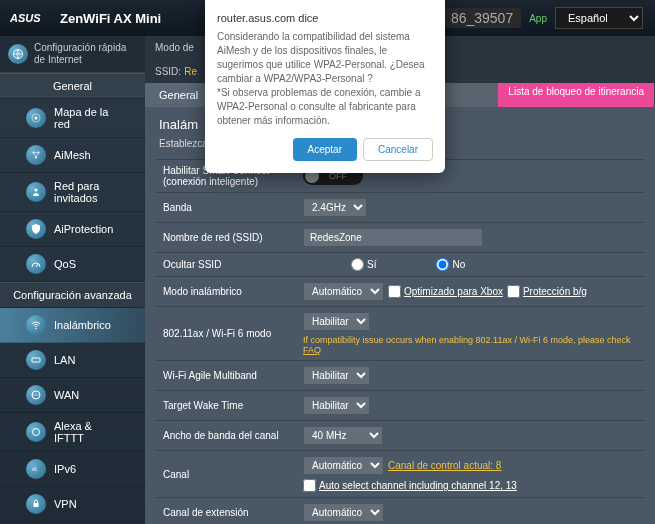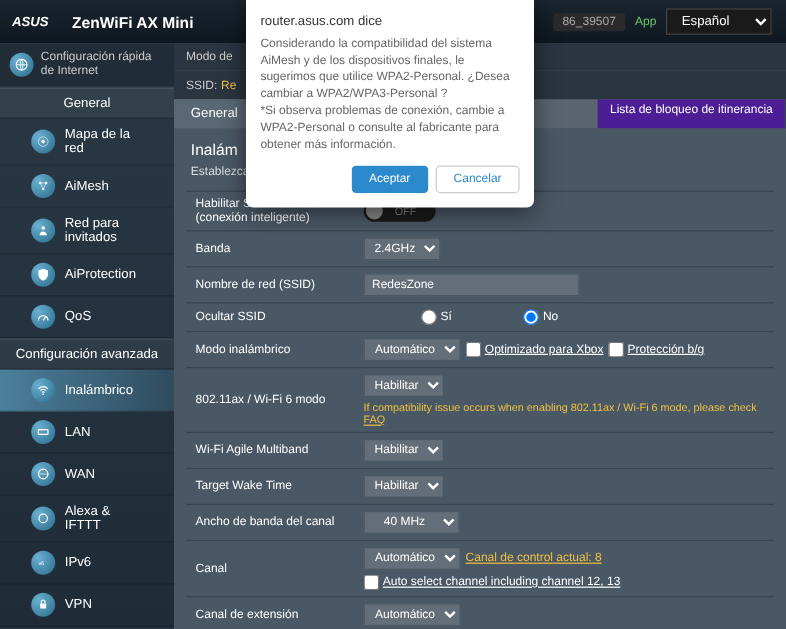--- a/index.html
+++ b/index.html
@@ -4,48 +4,48 @@
 <style>
 * { box-sizing: border-box; margin: 0; padding: 0; font-family: Arial, sans-serif; }
 body { background: #3a4a5a; font-size: 11px; color: #fff; width: 655px; height: 524px; overflow: hidden; position: relative; }
 .container { display: flex; flex-direction: column; height: 100%; }
 .header { background: linear-gradient(to bottom, #1a2530, #0f1820); height: 36px; display: flex; align-items: center; padding: 0 10px; position: relative; }
 .logo { display: flex; align-items: center; gap: 6px; }
 .logo-svg { fill: #00a8e8; }
 .product-name { color: #fff; font-size: 13px; font-weight: bold; }
 .header-right { position: absolute; right: 12px; display: flex; align-items: center; gap: 8px; }
 .lang-select { background: #1a1a1a; color: #fff; border: 1px solid #444; padding: 3px 18px 3px 8px; font-size: 11px; cursor: pointer; }
-.ssid-badge { background: #2a2a2a; color: #aaa; padding: 2px 8px; font-size: 10px; border-radius: 3px; text-align: right; }
+.ssid-badge { background: #2a2a2a; color: #aaa; padding: 2px 8px; font-size: 14px; border-radius: 3px; text-align: right; }
 .app-badge { color: #6c6; font-size: 10px; }
 .body-area { display: flex; flex: 1; overflow: hidden; }
 .sidebar { width: 145px; background: linear-gradient(to bottom, #2a3845, #1f2c38); display: flex; flex-direction: column; }
 .sidebar-top { background: rgba(0,0,0,0.2); padding: 6px 8px; display: flex; align-items: center; gap: 6px; border-bottom: 1px solid rgba(255,255,255,0.1); }
 .quick-setup { font-size: 10px; color: #ccc; line-height: 1.2; }
 .section-header { text-align: center; padding: 6px; color: #fff; font-size: 11px; background: rgba(255,255,255,0.05); border-top: 1px solid rgba(255,255,255,0.1); border-bottom: 1px solid rgba(0,0,0,0.3); }
 .nav-item { display: flex; align-items: center; gap: 8px; padding: 7px 26px; color: #fff; cursor: pointer; border-bottom: 1px solid rgba(0,0,0,0.2); font-size: 11px; }
 .nav-item.active { background: linear-gradient(to right, rgba(100,180,220,0.6), rgba(100,180,220,0.2)); }
 .nav-icon { width: 20px; height: 20px; border-radius: 50%; background: radial-gradient(circle at 30% 30%, #6ab0d0, #2a6a8a); display: flex; align-items: center; justify-content: center; flex-shrink: 0; }
 .nav-icon svg { width: 12px; height: 12px; fill: #fff; }
 .main { flex: 1; background: #4a5865; overflow-y: auto; padding: 0; }
 .subheader { background: #2a3540; padding: 6px 10px; display: flex; align-items: center; }
 .mode-label { font-size: 10px; color: #ccc; }
 .content-tabs { display: flex; background: #5a6570; }
-.content-tab { padding: 6px 14px; background: #4c1d95; color: #fff; cursor: pointer; font-size: 11px; border-right: 1px solid #3a4550; }
+.content-tab { padding: 6px 14px; background: #ec4899; color: #fff; cursor: pointer; font-size: 11px; border-right: 1px solid #3a4550; }
 .content-tab.active { background: #5a6875; }
 .content-tab.blocklist { margin-left: auto; text-align: center; line-height: 1.2; font-size: 10px; padding: 3px 10px; }
 .page-title { padding: 10px 14px 6px; font-size: 13px; color: #fff; }
 .page-desc { padding: 0 14px 10px; font-size: 10px; color: #ddd; }
 .form-table { width: calc(100% - 20px); margin: 0 10px; border-collapse: collapse; }
 .form-table tr { border-top: 1px solid #3a4550; }
 .form-table td { padding: 5px 8px; font-size: 10px; color: #fff; vertical-align: middle; }
 .form-table td:first-child { width: 140px; }
 .toggle { display: inline-flex; align-items: center; background: #1a1a1a; border-radius: 10px; padding: 2px; width: 60px; height: 18px; }
 .toggle-thumb { width: 14px; height: 14px; background: #888; border-radius: 50%; }
 .toggle-label { color: #888; font-size: 9px; margin-left: 10px; }
-select { background: #636e78; color: #fff; border: 1px solid #4a5560; padding: 2px 4px; font-size: 10px; cursor: pointer; text-align: center; }
+select { background: #636e78; color: #fff; border: 1px solid #4a5560; padding: 2px 4px; font-size: 10px; cursor: pointer; }
 input[type=text], input[type=password] { background: #636e78; color: #fff; border: 1px solid #4a5560; padding: 3px 6px; font-size: 10px; width: 180px; }
 .radio-group { display: flex; gap: 12px; align-items: center; }
 .radio-group label { display: flex; align-items: center; gap: 3px; font-size: 10px; cursor: pointer; padding-left: 48px; }
 .checkbox-row { display: flex; align-items: center; gap: 4px; font-size: 10px; flex-wrap: wrap; }
 .checkbox-row label { display: flex; align-items: center; gap: 3px; cursor: pointer; text-decoration: underline; }
 .link { color: #f0c040; text-decoration: underline; cursor: pointer; }
 .warning { color: #f0c040; font-size: 9px; }
 .modal { position: absolute; top: 0; left: 205px; width: 240px; background: #fff; color: #333; border-radius: 0 0 6px 6px; box-shadow: 0 4px 20px rgba(0,0,0,0.5); padding: 12px; z-index: 101; }
 .modal-title { font-size: 11px; color: #333; margin-bottom: 6px; }
 .modal-text { font-size: 10px; color: #666; line-height: 1.4; margin-bottom: 10px; }

